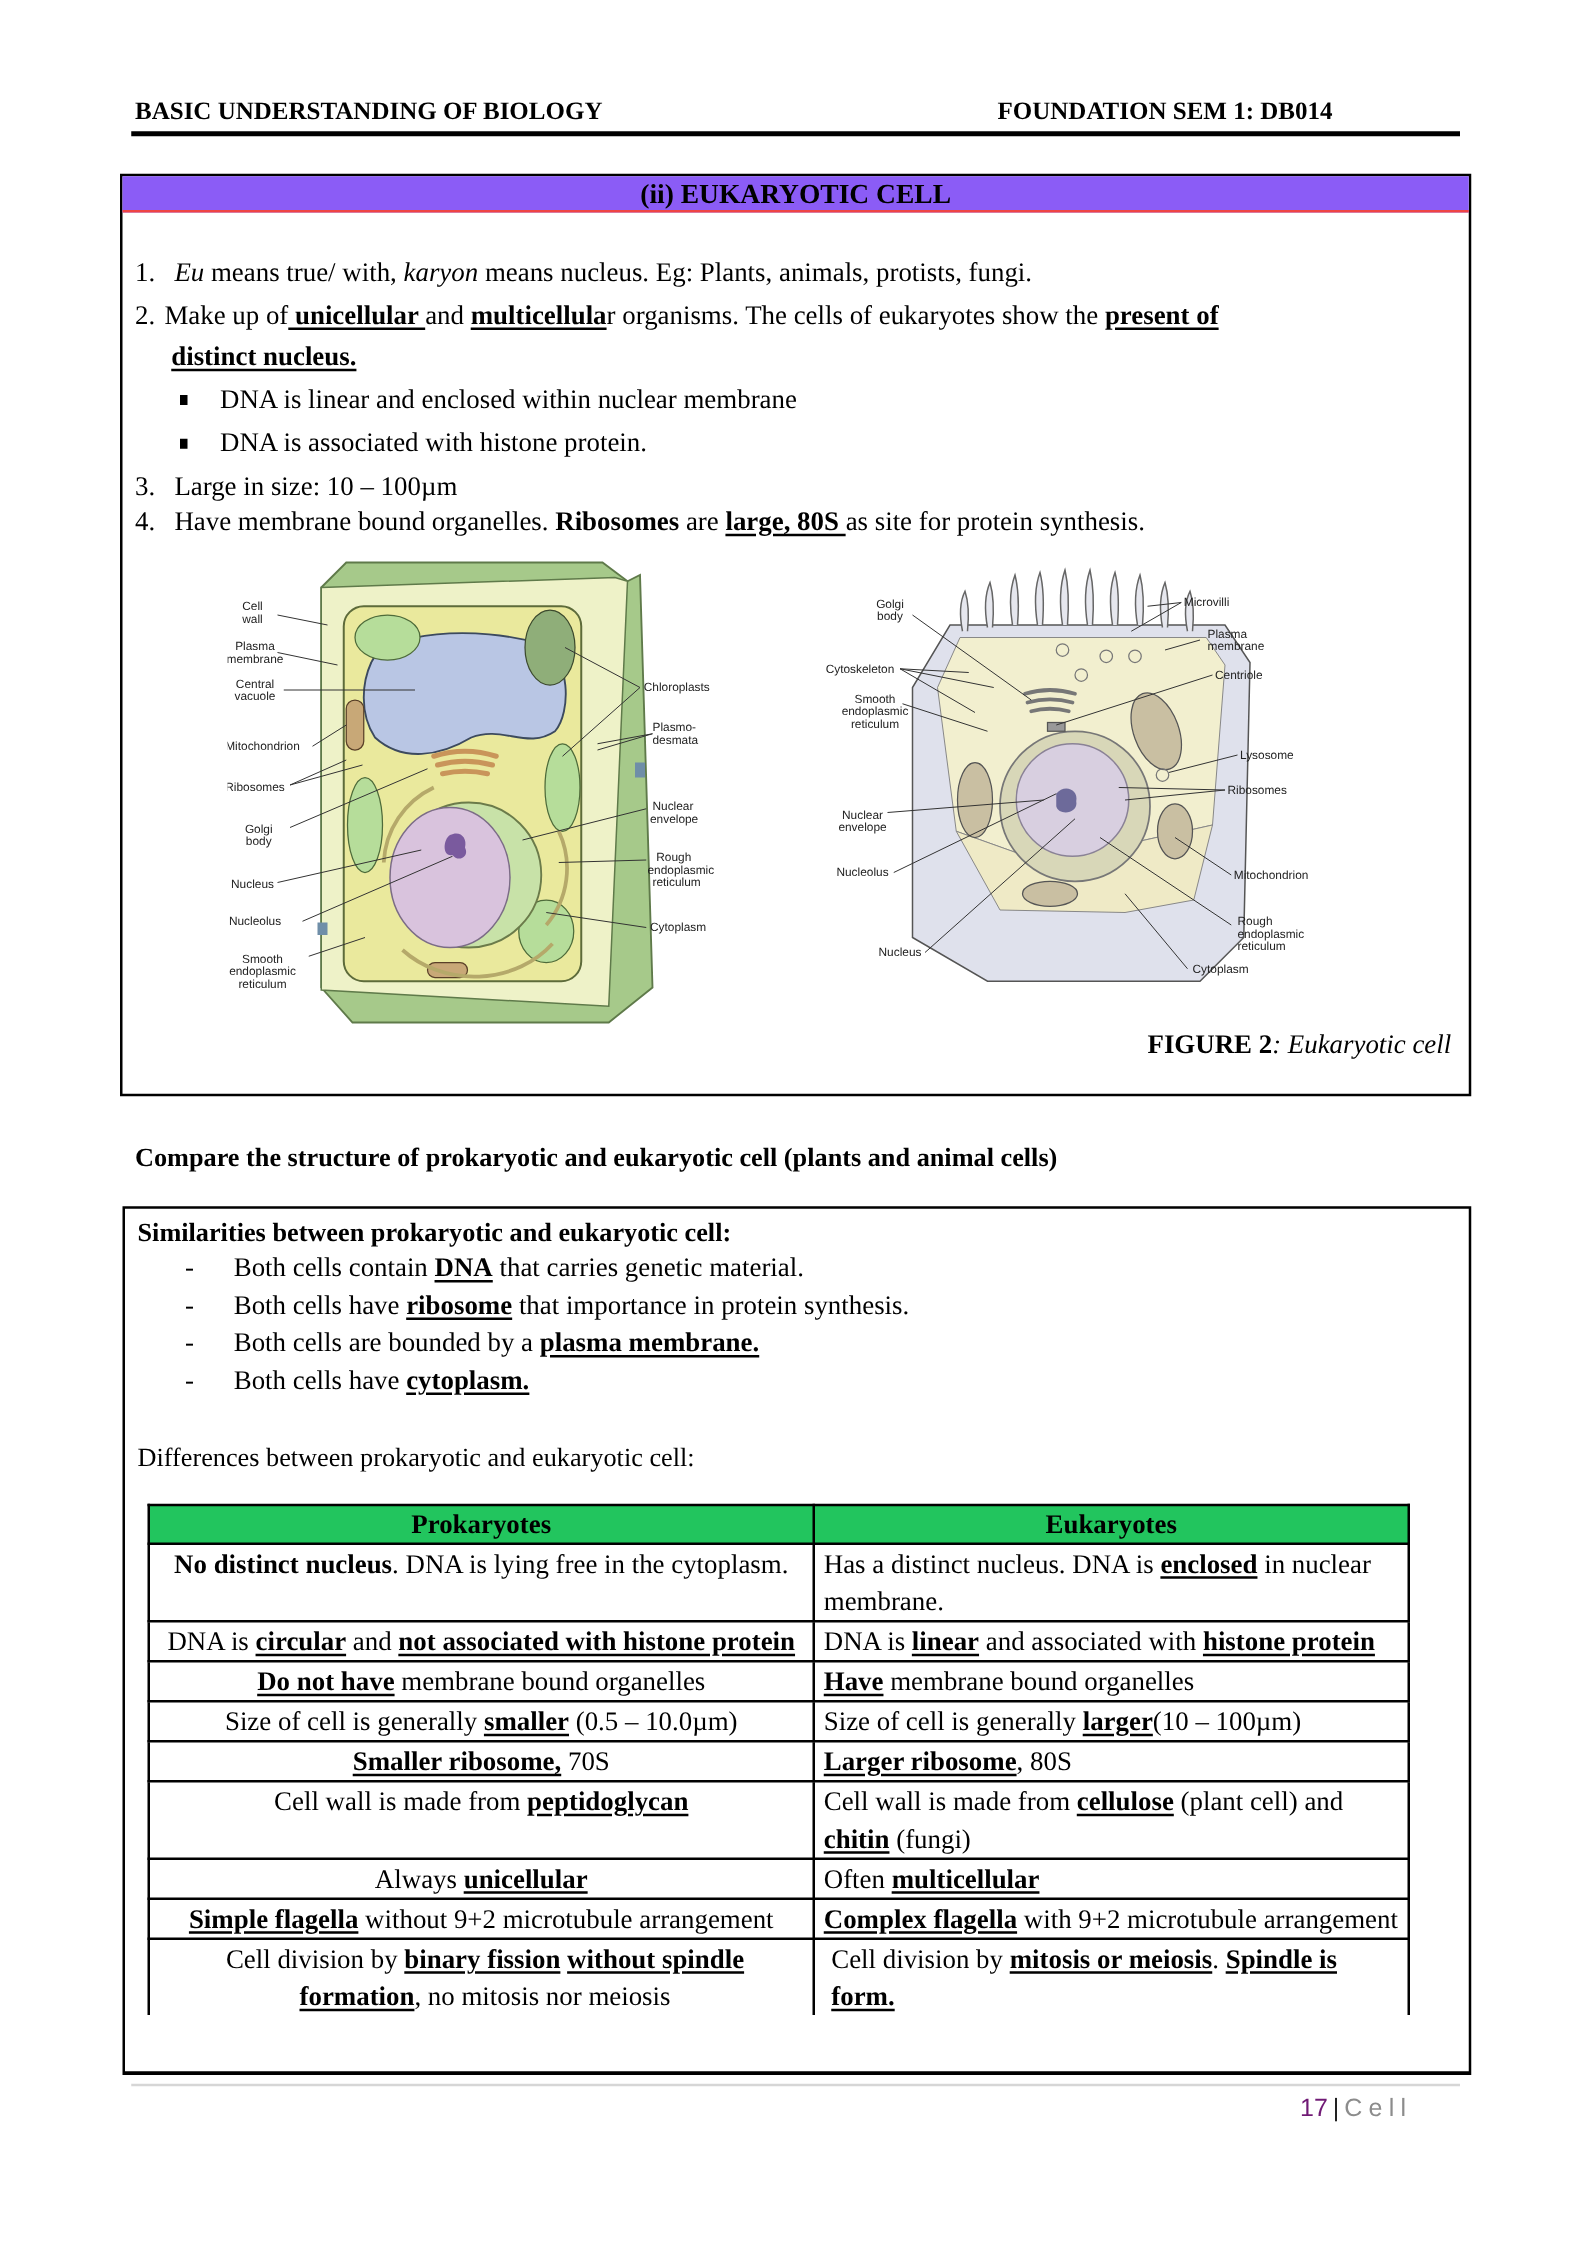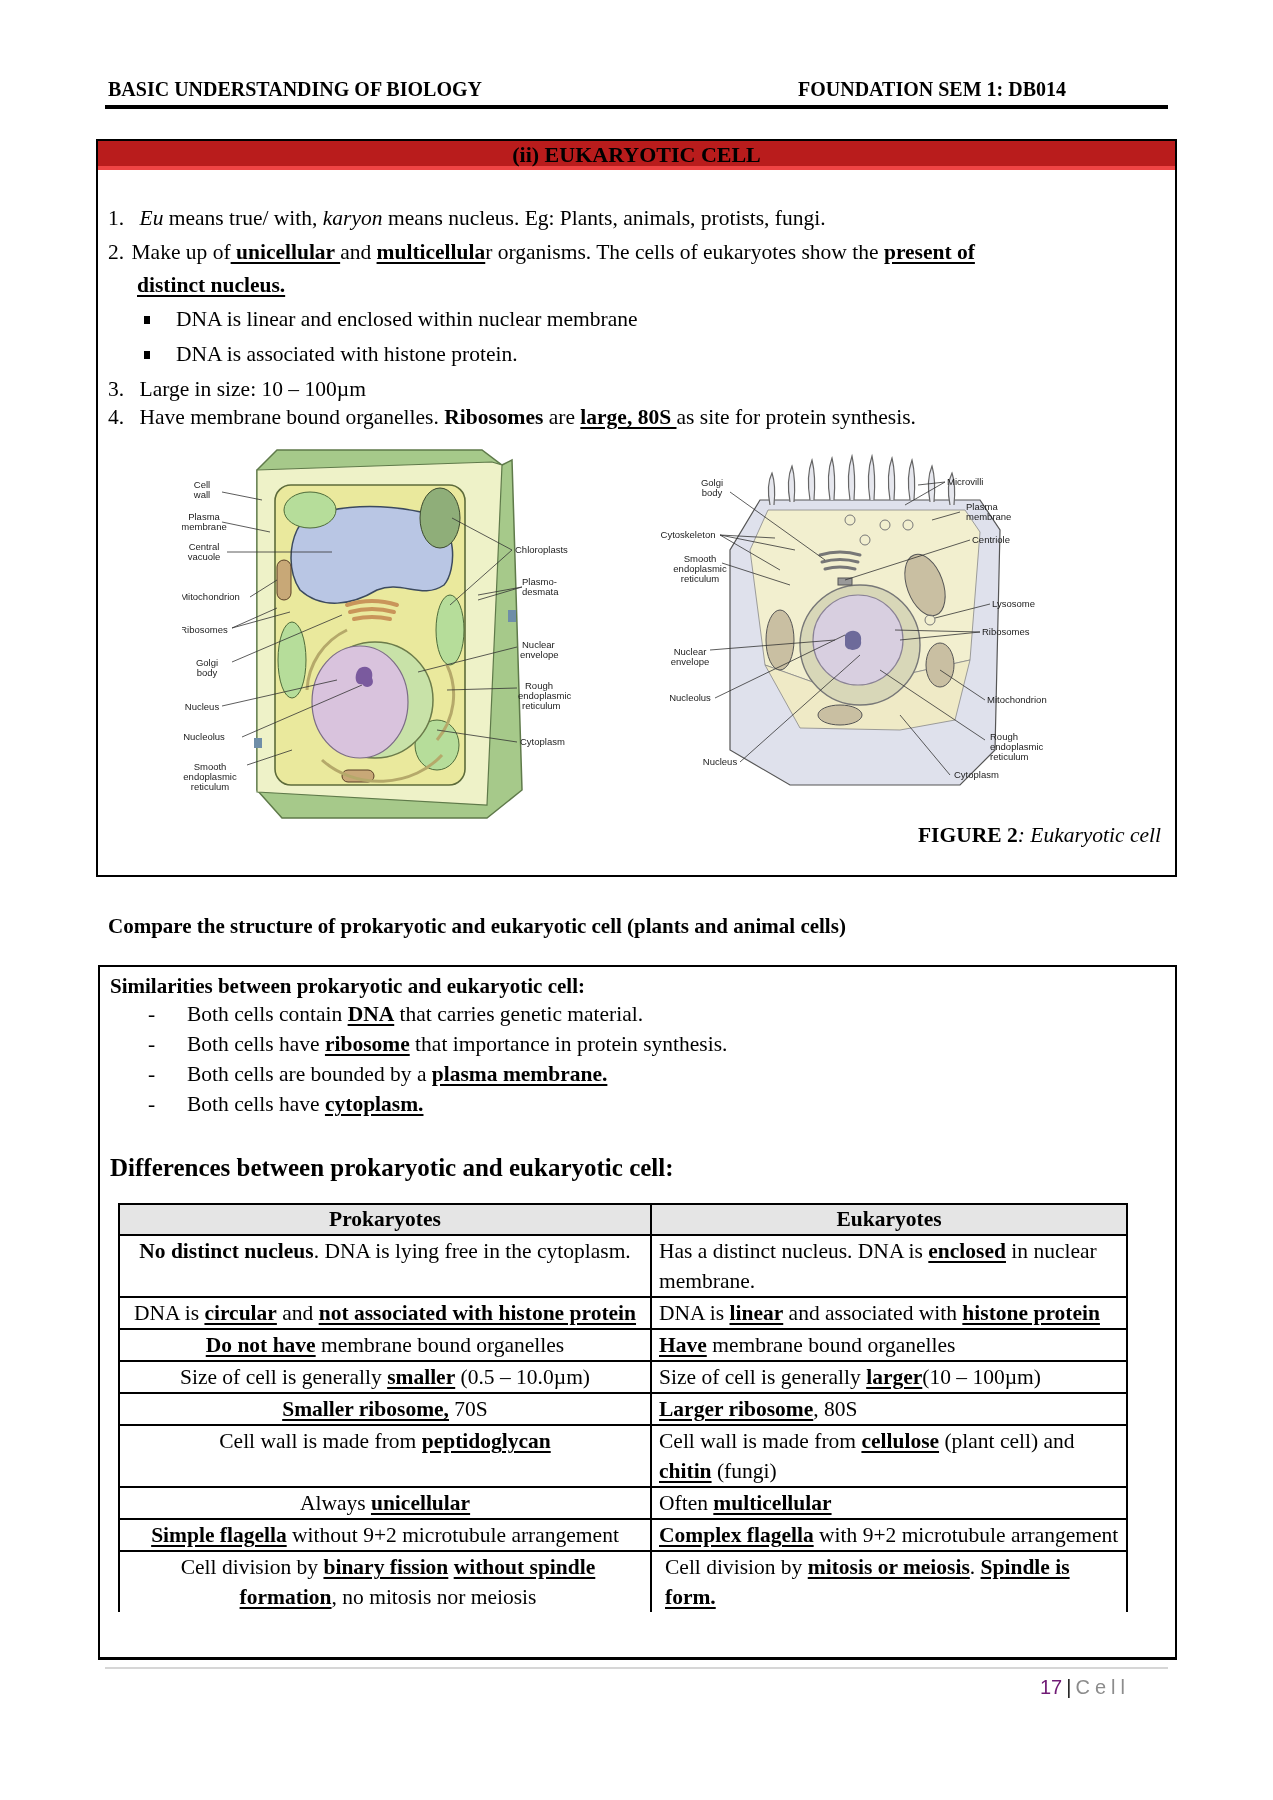--- a/index.html
+++ b/index.html
@@ -10,45 +10,45 @@
   .u { text-decoration: underline; text-decoration-thickness: 2px; text-underline-offset: 3px; }
   i { font-style: italic; }
 
   
   #hdr-left { left: 108px; top: 78px; font-size: 20px; font-weight: bold; }
   #hdr-right { left: 798px; top: 78px; font-size: 20px; font-weight: bold; }
   #hdr-rule { left: 105px; top: 105px; width: 1063px; height: 4px; background: #000; }
 
   
   #box1 { left: 96px; top: 139px; width: 1081px; height: 738px; border: 2px solid #000; }
-  #box1-title { position: absolute; left: 0; top: 0; width: 100%; height: 29px; background: #b91c1c; border-bottom: 4px solid #ef4444; text-align: center; font-size: 22px; font-weight: bold; line-height: 28px; }
+  #box1-title { position: absolute; left: 0; top: 0; width: 100%; height: 29px; background: #8b5cf6; border-bottom: 2px solid #ef4444; text-align: center; font-size: 22px; font-weight: bold; line-height: 28px; }
   .line { position: absolute; font-size: 21.5px; white-space: nowrap; }
   .bullet-sq { position: absolute; width: 6px; height: 8px; background: #000; }
 
   
   #fig-plant { left: 182px; top: 440px; width: 400px; height: 380px; }
   #fig-animal { left: 650px; top: 450px; width: 420px; height: 350px; }
   .lbl { font-family: "Liberation Sans", "DejaVu Sans", sans-serif; font-size: 9.5px; fill: #222; }
   #caption { left: 0; width: 1161px; top: 823px; text-align: right; font-size: 21.5px; }
 
   
   #compare-heading { left: 108px; top: 914px; font-size: 21px; font-weight: bold; }
 
   
   #box2 { left: 98px; top: 965px; width: 1079px; height: 695px; border: 2px solid #000; border-bottom: 3px solid #000; }
   #sim-heading { left: 110px; top: 974px; font-size: 21px; font-weight: bold; }
   .sim-item { position: absolute; left: 148px; font-size: 21.5px; white-space: nowrap; }
   .sim-item .dash { position: absolute; left: 0; }
   .sim-item .txt { position: absolute; left: 39px; }
-  #diff-heading { left: 110px; top: 1154px; font-size: 25px; font-weight: bold; }
+  #diff-heading { left: 110px; top: 1154px; font-size: 21px; font-weight: normal; }
 
   
   #cmp-table { position: absolute; left: 118px; top: 1203px; width: 1010px; border-collapse: collapse; font-size: 21.5px; }
   #cmp-table th, #cmp-table td { border: 2px solid #000; vertical-align: top; text-align: left; padding: 0 7px; line-height: 30px; }
-  #cmp-table th { background: #e5e5e5; text-align: center; font-weight: bold; height: 31px; line-height: 29px; }
+  #cmp-table th { background: #22c55e; text-align: center; font-weight: bold; height: 31px; line-height: 29px; }
   #cmp-table td.c0 { width: 532px; text-align: center; }
   #cmp-table tr:last-child td { border-bottom: none; padding-left: 13px; }
 
   
   #footer-rule { left: 105px; top: 1667px; width: 1063px; height: 2px; background: #d6d6d6; }
   #page-num { left: 1040px; top: 1676px; font-family: "Liberation Sans", "DejaVu Sans", sans-serif; font-size: 20px; white-space: nowrap; }
   #page-num .n { color: #701a75; }
   #page-num .sep { color: #222; margin: 0 4px; }
   #page-num .pg { color: #8c8c8c; letter-spacing: 5px; }
 </style>

